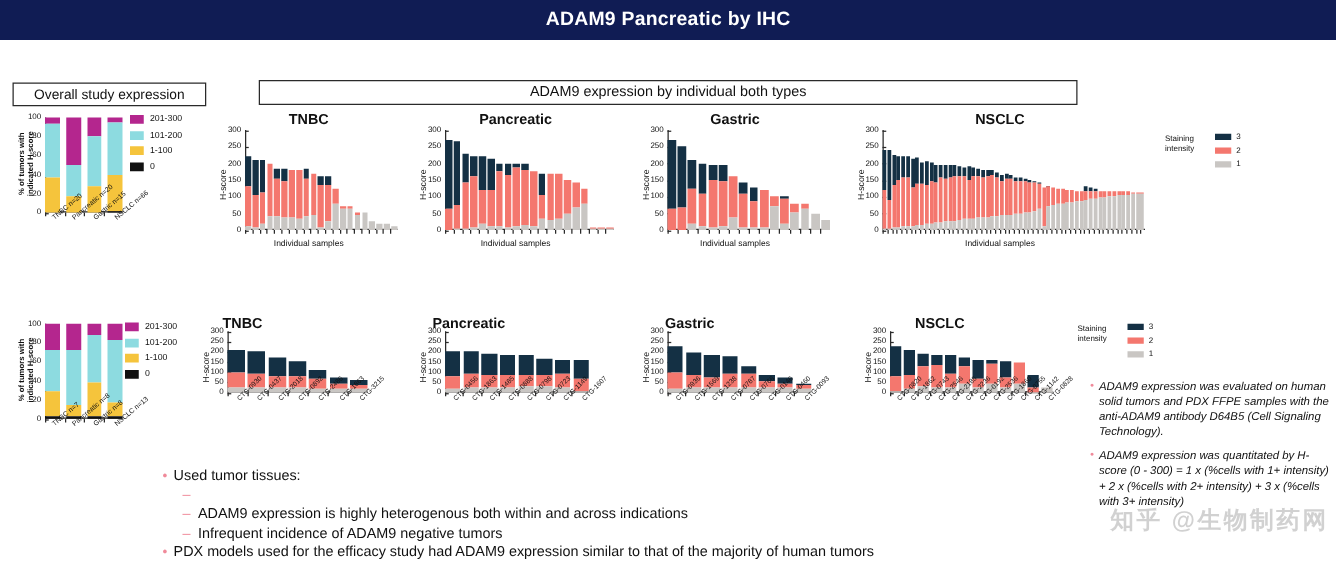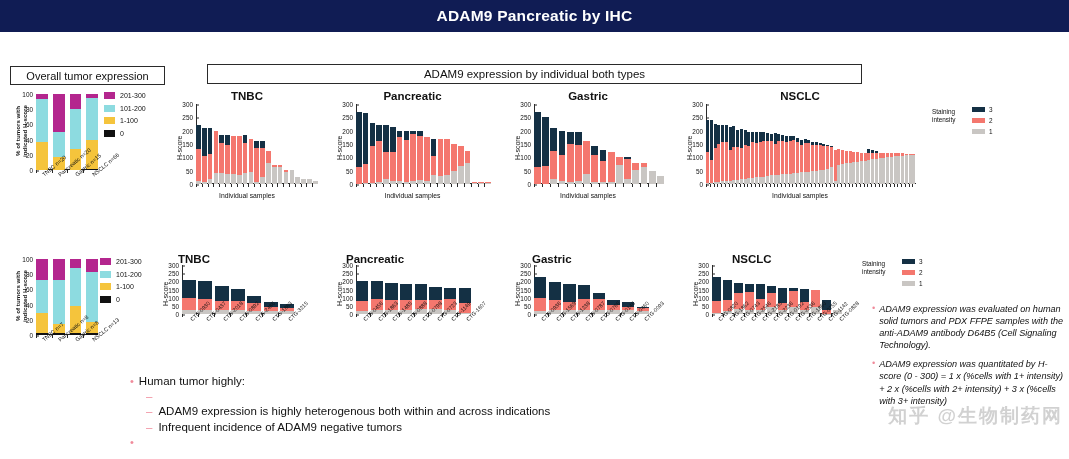--- a/index.html
+++ b/index.html
@@ -115,21 +115,21 @@
   }
 </style>
 </head>
 <body>
 
 <div class="slide">
 
   <div class="title-bar">ADAM9 Pancreatic by IHC</div>
 
 
-  <div class="box-outline" id="overall-box">Overall tumor expression</div>
+  <div class="box-outline" id="overall-box">Overall study expression</div>
   <div class="box-outline" id="tumortypes-box">ADAM9 expression by individual both types</div>
 
   <div class="chart" id="c-overall-human" style="left:6px; top:88px; width:160px; height:100px;">
       <div class="plot" style="left: 30px; top: 6px; width: 62px; height: 76px;">
         <div class="axis-y"></div>
         <div class="axis-x"></div>
         <div class="ytick" style="top: 76px;">0</div>
         <div class="ytick" style="top: 60.8px;">20</div>
         <div class="ytick" style="top: 45.6px;">40</div>
         <div class="ytick" style="top: 30.4px;">60</div>
@@ -1319,35 +1319,36 @@
       </div>
       <div class="prow">
         <span class="psw" style="background: rgb(17, 17, 17);"></span>
         <span>0</span>
       </div>
     </div>
 
   <div class="bullets" id="left-bullets" style="left:130px; top:374px; width:730px;">
       <div class="b1">
         <span class="dot">•</span>
-        <span>Human tumor highly:</span>
+        <span>Used tumor tissues:</span>
       </div>
       <div class="b2">
         <span class="dash">–</span>
       </div>
       <div class="b2">
         <span class="dash">–</span>
         <span>ADAM9 expression is highly heterogenous both within and across indications</span>
       </div>
       <div class="b2">
         <span class="dash">–</span>
         <span>Infrequent incidence of ADAM9 negative tumors</span>
       </div>
       <div class="b1">
         <span class="dot">•</span>
+        <span>PDX models used for the efficacy study had ADAM9 expression similar to that of the majority of human tumors</span>
       </div>
     </div>
 
   <div class="rbullets" id="right-bullets" style="left:872px; top:303px; width:194px;">
       <div class="rb">
         <span class="dot">•</span>
         <span>ADAM9 expression was evaluated on human solid tumors and PDX FFPE samples with the anti-ADAM9 antibody D64B5 (Cell Signaling Technology).</span>
       </div>
       <div class="rb">
         <span class="dot">•</span>

